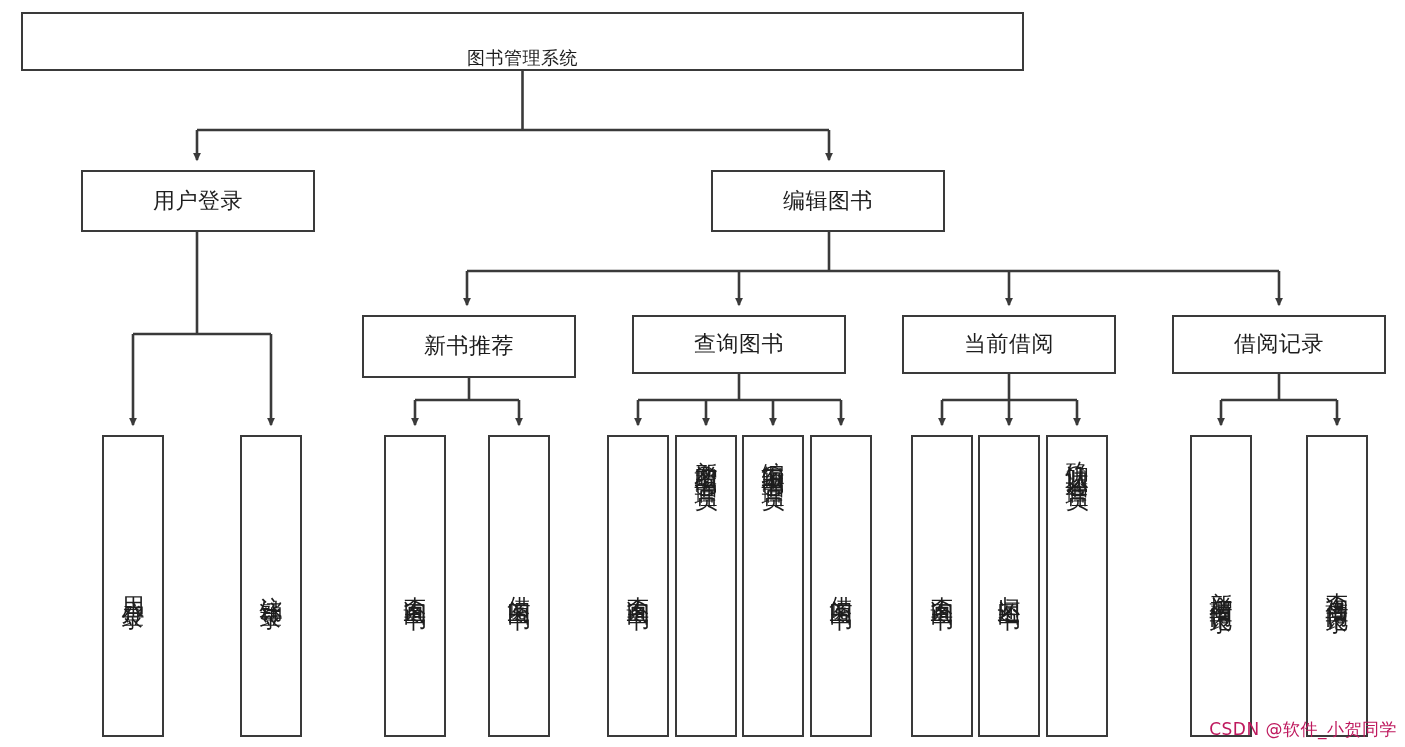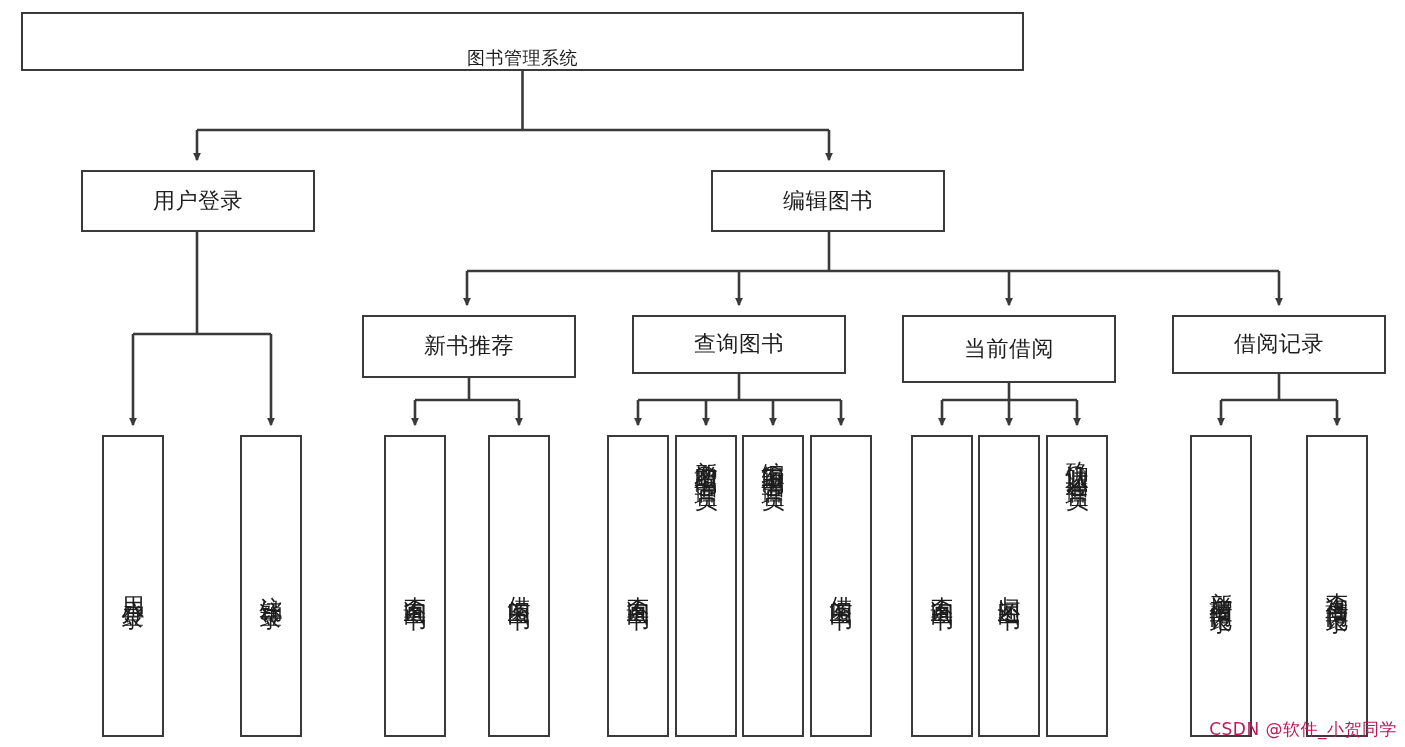--- a/index.html
+++ b/index.html
@@ -160,21 +160,21 @@
   </div>
 
   <div class="node horiz" style="left:362px; top:315px; width:214px; height:63px;">
     <span class="node-label">新书推荐</span>
   </div>
 
   <div class="node horiz" style="left:632px; top:315px; width:214px; height:59px;">
     <span class="node-label">查询图书</span>
   </div>
 
-  <div class="node horiz" style="left:902px; top:315px; width:214px; height:68px;">
+  <div class="node horiz" style="left:902px; top:315px; width:214px; height:59px;">
     <span class="node-label">当前借阅</span>
   </div>
 
   <div class="node horiz" style="left:1172px; top:315px; width:214px; height:59px;">
     <span class="node-label">借阅记录</span>
   </div>
 
   <div class="node vert" style="left:102px; top:435px; width:62px; height:302px;">
     <span class="vert-inner">
       <span class="node-label">用户登录</span>

